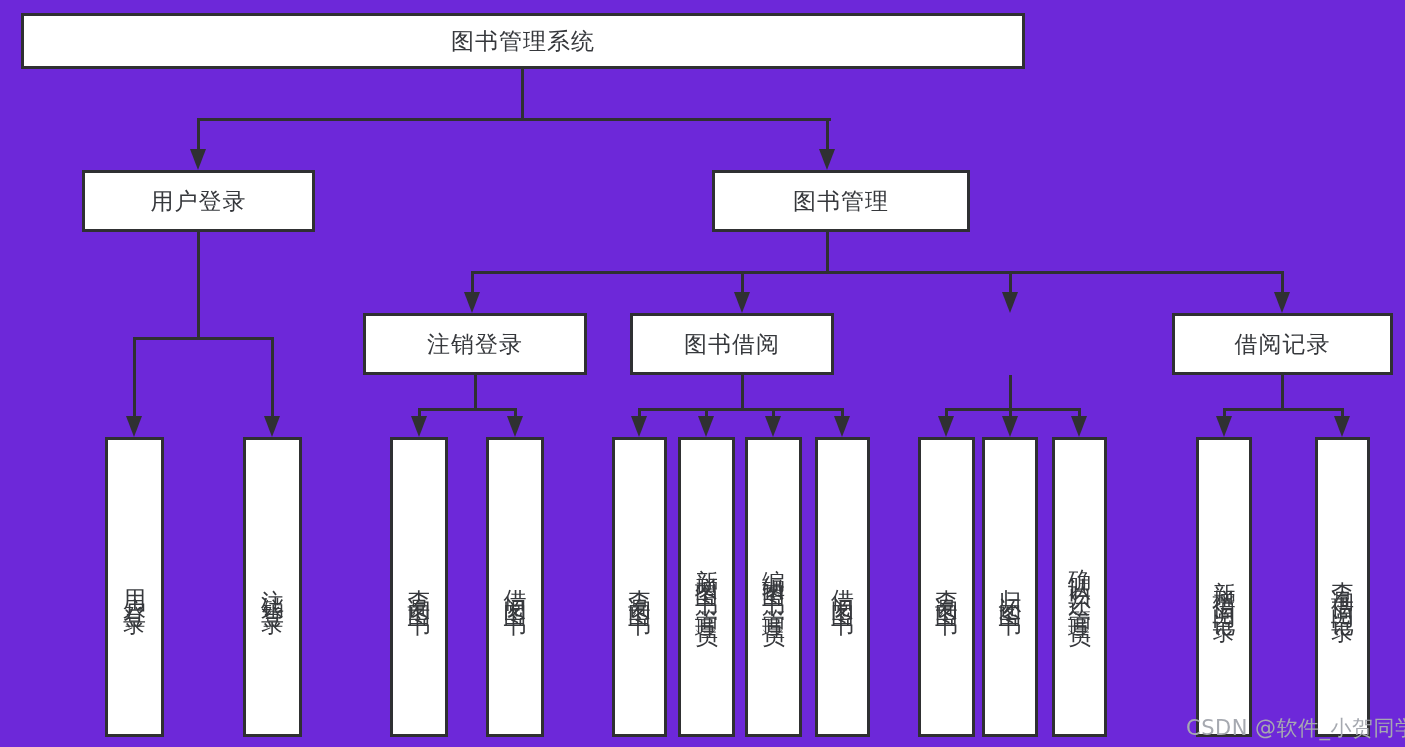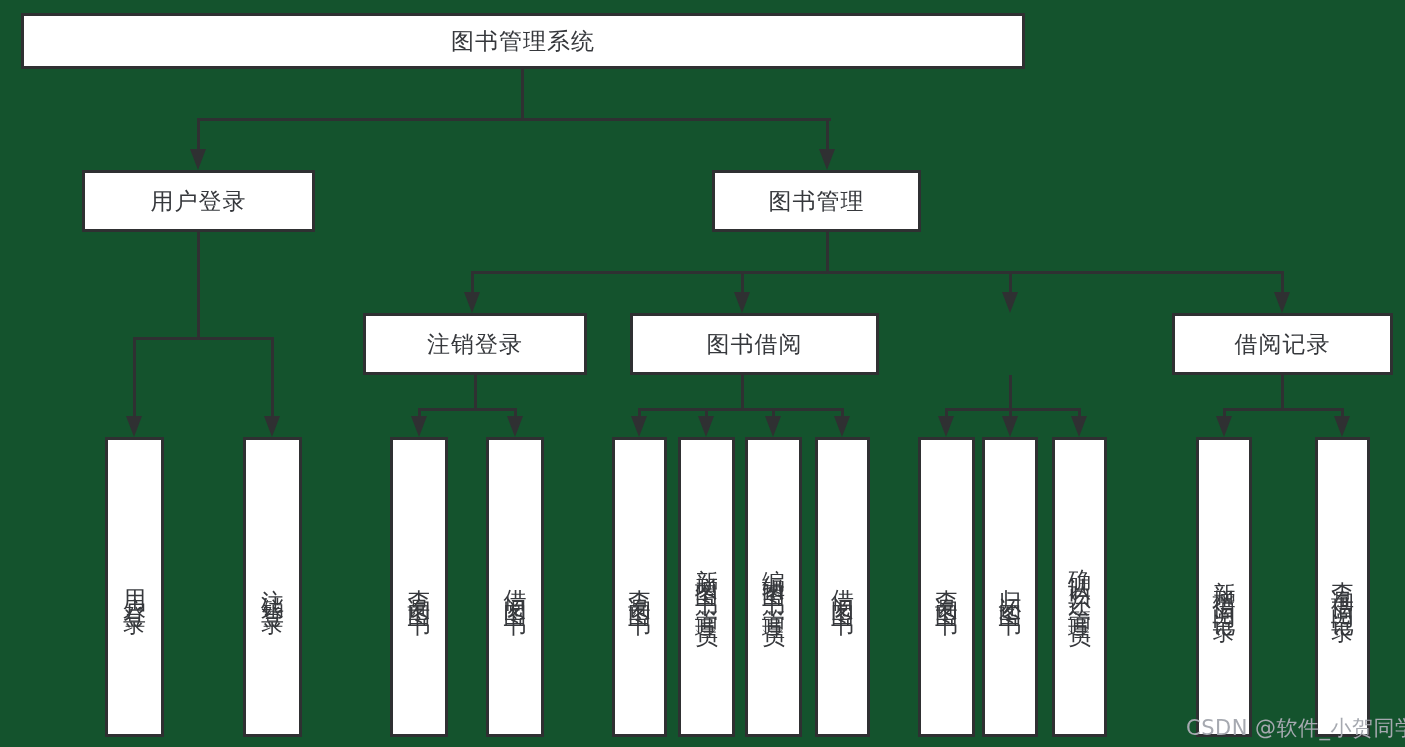--- a/index.html
+++ b/index.html
@@ -2,21 +2,21 @@
 <html><head>
 <meta charset="utf-8">
 <style>
   :root{
     --line:#2f3032;
     --text:#36383c;
     --wm:#a6a9b0;
   }
   html,body{margin:0;padding:0;background:#ffffff;}
   body{font-family:"DejaVu Sans","Liberation Sans",sans-serif;color:var(--text);}
-  .stage{position:relative;width:1405px;height:747px;background:#14532d;overflow:hidden;}
+  .stage{position:relative;width:1405px;height:747px;background:#6d28d9;overflow:hidden;}
   .box{
     position:absolute;
     box-sizing:border-box;
     border:3px solid var(--line);
     background:#fff;
     display:flex;
     align-items:center;
     justify-content:center;
   }
   .box.h{font-size:23px;letter-spacing:1px;}
@@ -51,29 +51,29 @@
 <div class="stage">
 
   <div class="box h" style="left:21px;top:13px;width:1004px;height:56px;">
     <span>图书管理系统</span>
   </div>
 
   <div class="box h" style="left:82px;top:170px;width:233px;height:62px;">
     <span>用户登录</span>
   </div>
 
-  <div class="box h" style="left:712px;top:170px;width:209px;height:62px;">
+  <div class="box h" style="left:712px;top:170px;width:258px;height:62px;">
     <span>图书管理</span>
   </div>
 
   <div class="box h" style="left:363px;top:313px;width:224px;height:62px;">
     <span>注销登录</span>
   </div>
 
-  <div class="box h" style="left:630px;top:313px;width:249px;height:62px;">
+  <div class="box h" style="left:630px;top:313px;width:204px;height:62px;">
     <span>图书借阅</span>
   </div>
 
 
   <div class="box h" style="left:1172px;top:313px;width:221px;height:62px;">
     <span>借阅记录</span>
   </div>
 
   <div class="box v" style="left:105px;top:437px;width:59px;height:300px;">
     <span class="vtxt">用户登录</span>

